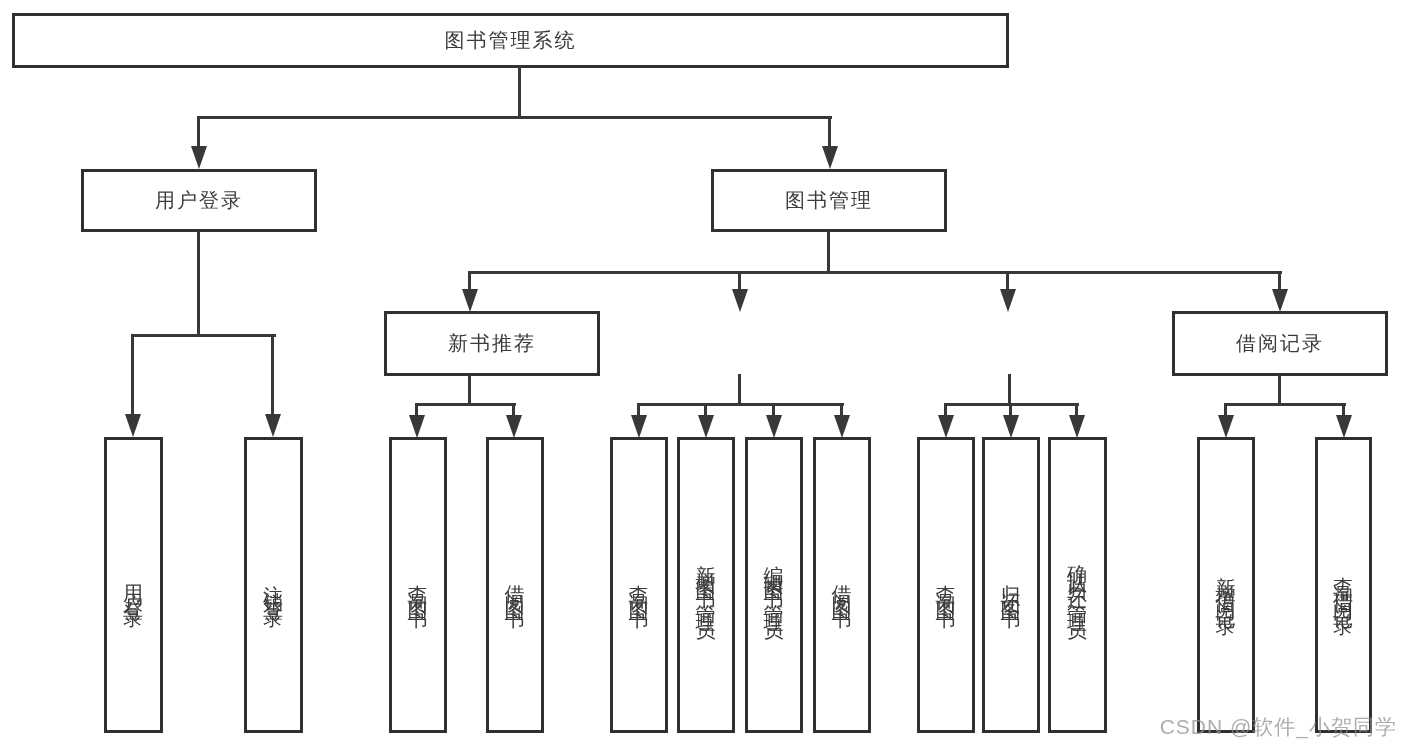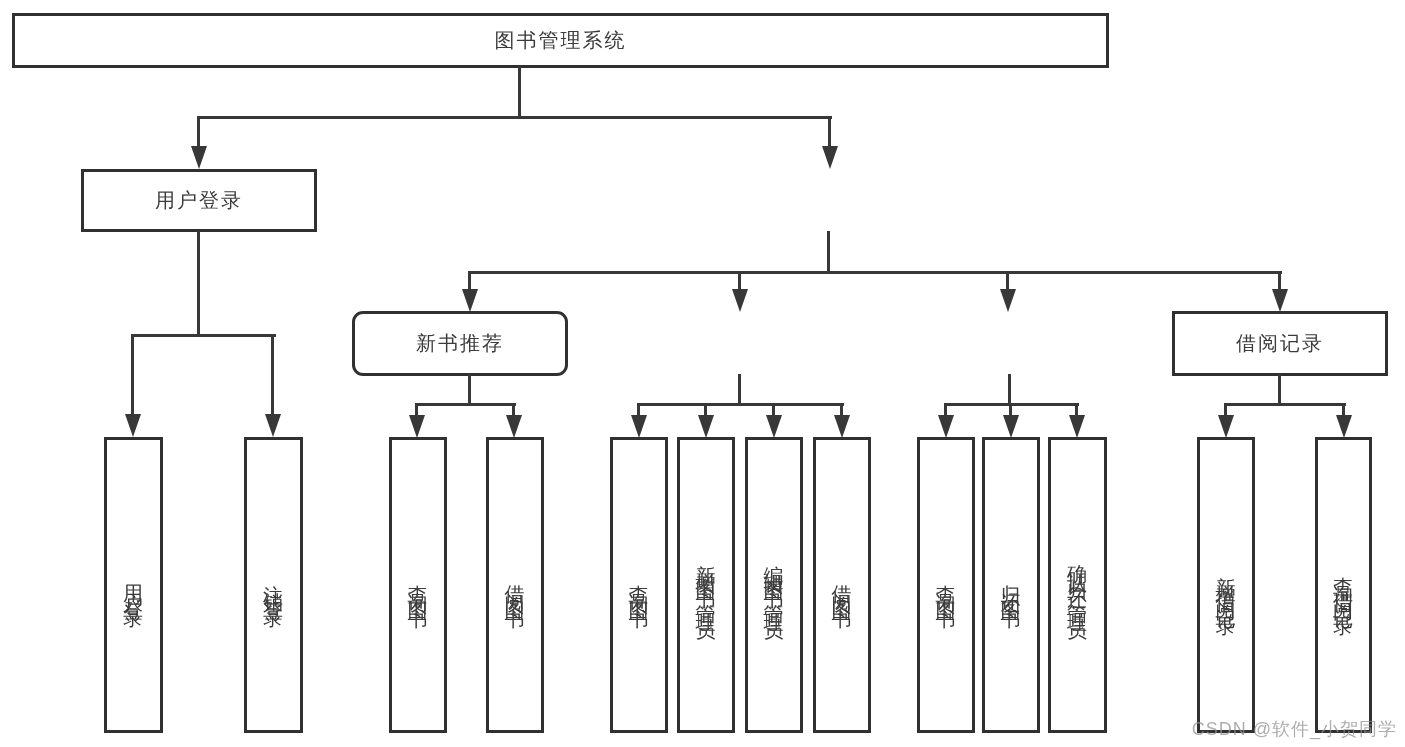--- a/index.html
+++ b/index.html
@@ -45,62 +45,63 @@
     width: 0;
     height: 0;
     border-left: 8px solid transparent;
     border-right: 8px solid transparent;
     border-top: 23px solid #383838;
   }
   .watermark {
     position: absolute;
     right: 8px;
     bottom: 6px;
-    font-size: 18px;
+    font-size: 21px;
     letter-spacing: 1px;
     color: rgba(145, 145, 145, 0.75);
     z-index: 5;
     white-space: nowrap;
   }
 </style>
 </head>
 <body>
 
 <div id="canvas">
 
-  <div class="box hlabel" style="left:12px; top:13px; width:1097px; height:55px;">图书管理系统</div>
+  <div class="box hlabel" style="left:12px; top:13px; width:997px; height:55px;">图书管理系统</div>
 
   <div class="line" style="left:518px; top:66px; width:3px; height:53px;"></div>
   <div class="line" style="left:197px; top:116px; width:635px; height:3px;"></div>
   <div class="line" style="left:197px; top:117px; width:3px; height:31px;"></div>
   <div class="arrowhead" style="left:191px; top:146px;"></div>
   <div class="line" style="left:828px; top:117px; width:3px; height:31px;"></div>
   <div class="arrowhead" style="left:822px; top:146px;"></div>
 
   <div class="box hlabel" style="left:81px; top:169px; width:236px; height:63px;">用户登录</div>
+  <div class="box hlabel" style="left:711px; top:169px; width:236px; height:63px;">图书管理</div>
 
   <div class="line" style="left:197px; top:231px; width:3px; height:106px;"></div>
   <div class="line" style="left:131px; top:334px; width:145px; height:3px;"></div>
   <div class="line" style="left:131px; top:335px; width:3px; height:80px;"></div>
   <div class="arrowhead" style="left:125px; top:414px;"></div>
   <div class="line" style="left:271px; top:335px; width:3px; height:80px;"></div>
   <div class="arrowhead" style="left:265px; top:414px;"></div>
 
   <div class="line" style="left:827px; top:231px; width:3px; height:42px;"></div>
   <div class="line" style="left:468px; top:271px; width:814px; height:3px;"></div>
   <div class="line" style="left:468px; top:272px; width:3px; height:19px;"></div>
   <div class="arrowhead" style="left:462px; top:289px;"></div>
   <div class="line" style="left:738px; top:272px; width:3px; height:19px;"></div>
   <div class="arrowhead" style="left:732px; top:289px;"></div>
   <div class="line" style="left:1006px; top:272px; width:3px; height:19px;"></div>
   <div class="arrowhead" style="left:1000px; top:289px;"></div>
   <div class="line" style="left:1278px; top:272px; width:3px; height:19px;"></div>
   <div class="arrowhead" style="left:1272px; top:289px;"></div>
 
-  <div class="box hlabel" style="left:352px; top:311px; width:216px; height:65px;border-radius:11px;">新书推荐</div>
+  <div class="box hlabel" style="left:384px; top:311px; width:216px; height:65px;">新书推荐</div>
   <div class="box hlabel" style="left:1172px; top:311px; width:216px; height:65px;">借阅记录</div>
 
   <div class="line" style="left:468px; top:374px; width:3px; height:32px;"></div>
   <div class="line" style="left:415px; top:403px; width:101px; height:3px;"></div>
   <div class="line" style="left:415px; top:404px; width:3px; height:12px;"></div>
   <div class="arrowhead" style="left:409px; top:415px;"></div>
   <div class="line" style="left:512px; top:404px; width:3px; height:12px;"></div>
   <div class="arrowhead" style="left:506px; top:415px;"></div>
 
   <div class="line" style="left:738px; top:374px; width:3px; height:32px;"></div>

